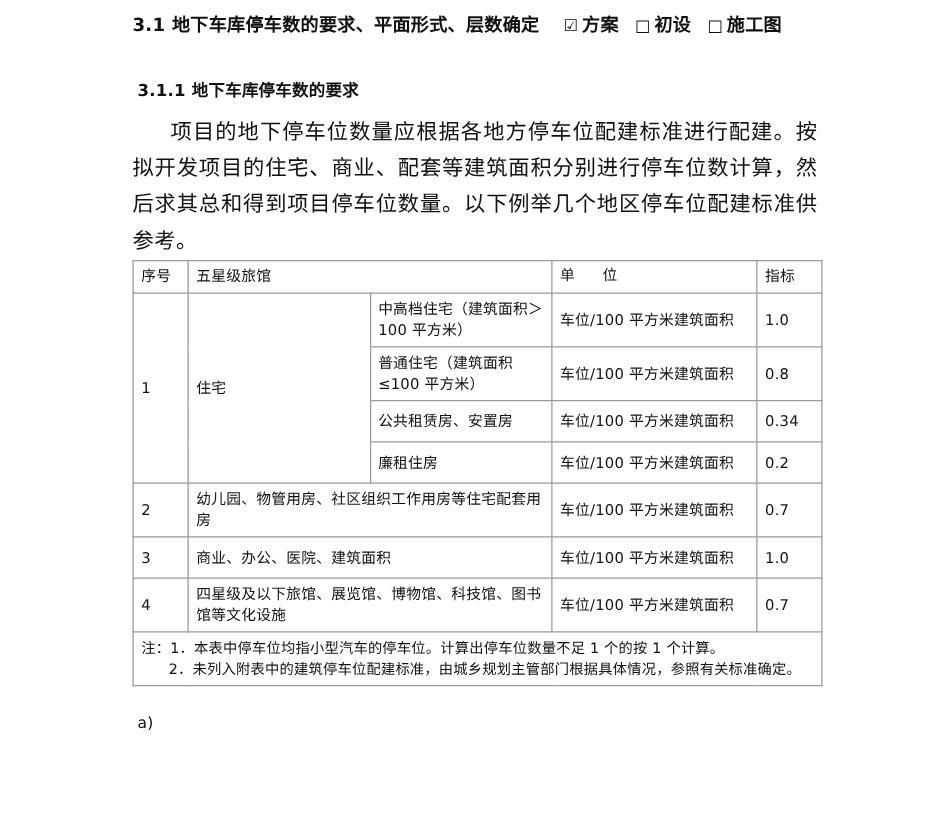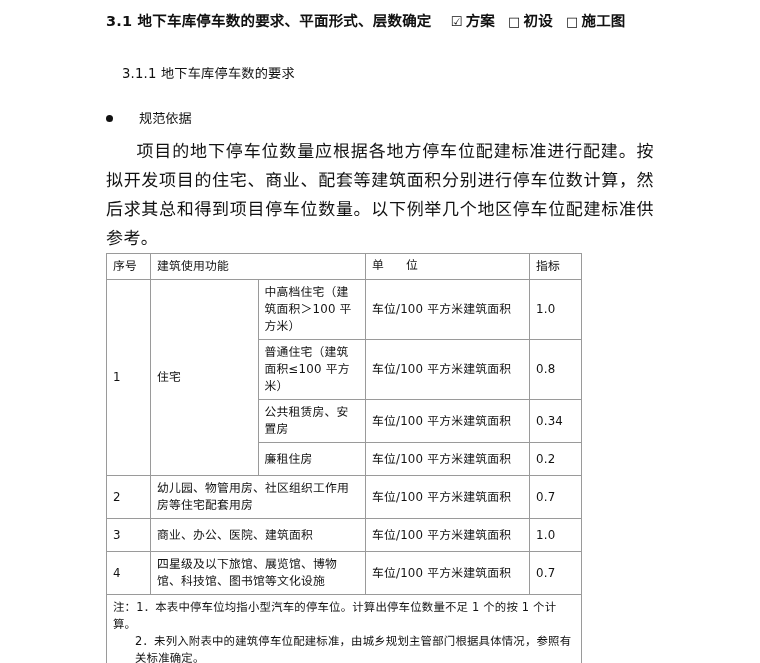--- a/index.html
+++ b/index.html
@@ -43,22 +43,22 @@
     margin-left: 14px;
   }
   .sec-title .cb {
     margin-right: 3px;
     font-size: 13px;
   }
   .cb-gap { display: inline-block; width: 13px; }
 
   .subsec-title {
     font-size: 13.2px;
-    font-weight: normal;
-    margin: 32px 0 0 16px;
+    font-weight: bold;
+    margin: 32px 0 0 4px;
     line-height: 19px;
     letter-spacing: 0.2px;
   }
 
   .bullet-line {
     font-size: 13.2px;
     margin: 26px 0 0 0;
     line-height: 19px;
     display: flex;
     align-items: baseline;
@@ -92,21 +92,21 @@
     text-align: center;
     font-size: 13.6px;
     font-weight: bold;
     margin: 6px 0 5px 0;
     letter-spacing: 0.3px;
   }
 
   
   table.std {
     border-collapse: collapse;
-    width: 476px;
+    width: 552px;
     table-layout: fixed;
     font-size: 11.8px;
     color: #111;
   }
   table.std td, table.std th {
     border: 1px solid #9a9a9a;
     padding: 4px 5px 4px 6px;
     vertical-align: middle;
     font-weight: normal;
     text-align: left;
@@ -169,33 +169,29 @@
     <div class="sec-title">
       <span>3.1</span>
       <span>地下车库停车数的要求、平面形式、层数确定</span>
       <span class="cbgroup">
         <span class="cb">☑</span><span>方案</span><span class="cb-gap"></span><span class="cb">□</span><span>初设</span><span class="cb-gap"></span><span class="cb">□</span><span>施工图</span>
       </span>
     </div>
 
     <div class="subsec-title">3.1.1 地下车库停车数的要求</div>
 
-    <div class="bullet-line">
-      <span class="bullet-dot"></span>
-      <span>规范依据</span>
-    </div>
 
     <p class="body-para"><span class="indent"></span><span>项目的地下停车位数量应根据各地方停车位配建标准进行配建。按拟开发项目的住宅、商业、配套等建筑面积分别进行停车位数计算，然后求其总和得到项目停车位数量。以下例举几个地区停车位配建标准供参考。</span></p>
 
 
     <table class="std">
       <tbody>
         <tr>
           <th class="h-seq">序号</th>
-          <th class="h-func" colspan="2">建筑使用功能</th>
+          <th class="h-func" colspan="2">五星级旅馆</th>
           <th class="h-unit"><span>单</span><span class="unit-sp"></span><span>位</span></th>
           <th class="h-val">指标</th>
         </tr>
 
         <tr class="row-h">
           <td class="c-seq" rowspan="4">1</td>
           <td class="c-grp" rowspan="4">住宅</td>
           <td class="c-item">中高档住宅（建筑面积＞100 平方米）</td>
           <td class="c-unit">车位/100 平方米建筑面积</td>
           <td class="c-val">1.0</td>

